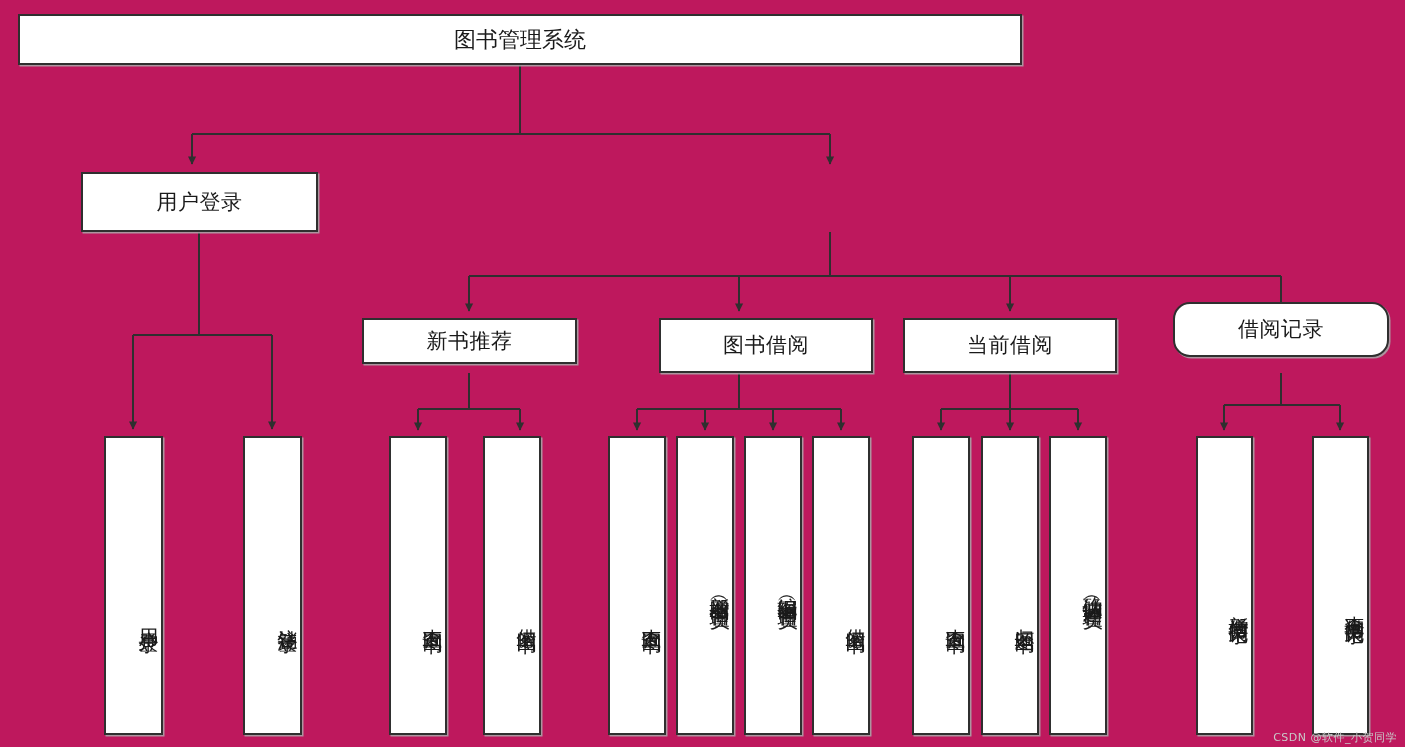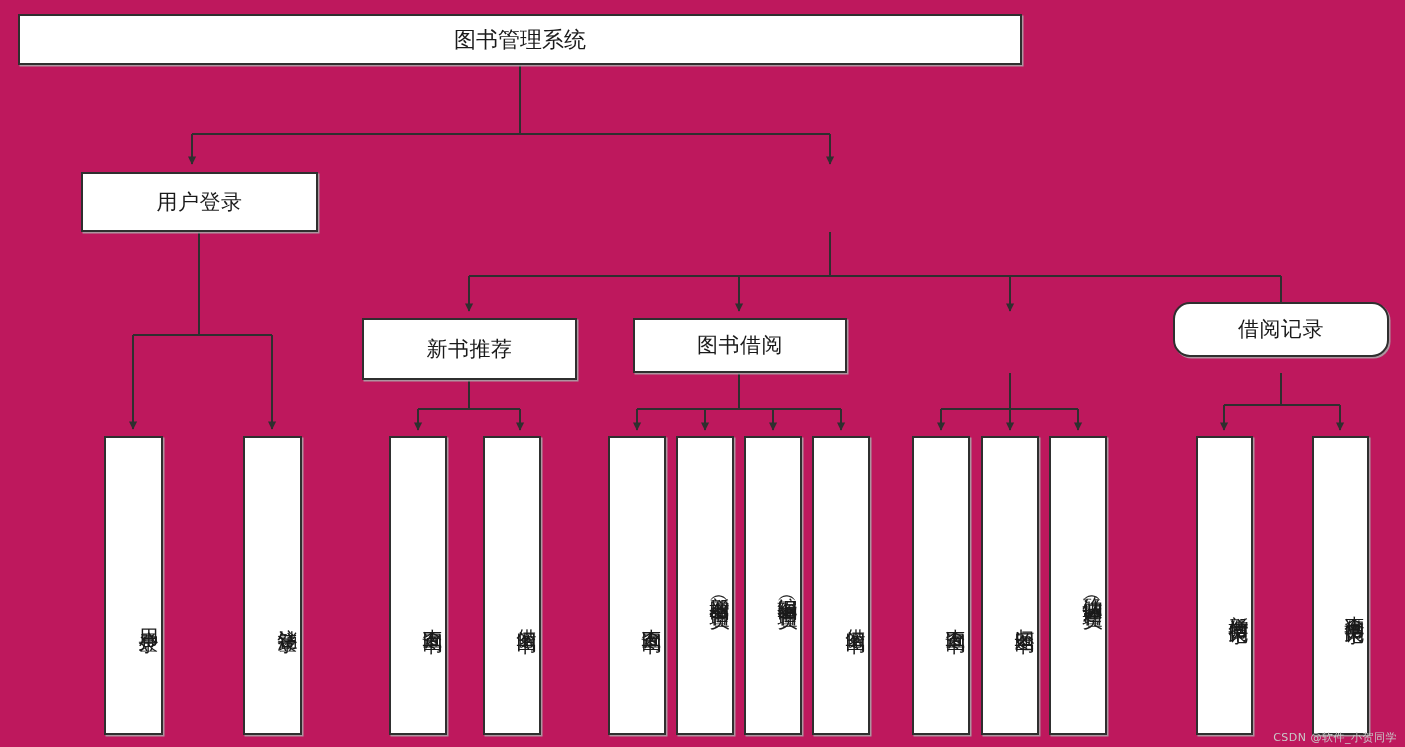--- a/index.html
+++ b/index.html
@@ -99,22 +99,23 @@
       <path d="M1224,405 L1340,405"></path>
       <path d="M1224,405 L1224,430" marker-end="url(#arrow)"></path>
       <path d="M1340,405 L1340,430" marker-end="url(#arrow)"></path>
     </g>
   </svg>
 
   <div class="node root" style="left:18px;top:14px;width:1004px;height:51px;">图书管理系统</div>
 
   <div class="node h" style="left:81px;top:172px;width:237px;height:60px;">用户登录</div>
 
-  <div class="node h" style="left:362px;top:318px;width:215px;height:62px;">新书推荐</div>
-  <div class="node h" style="left:633px;top:318px;width:214px;height:55px;">图书借阅</div>
+  <div class="node h" style="left:362px;top:318px;width:215px;height:46px;">新书推荐</div>
+  <div class="node h" style="left:659px;top:318px;width:214px;height:55px;">图书借阅</div>
+  <div class="node h" style="left:903px;top:318px;width:214px;height:55px;">当前借阅</div>
   <div class="node h" style="left:1173px;top:302px;width:216px;height:55px;border-radius:17px;">借阅记录</div>
 
   <div class="node v" style="left:104px;top:436px;width:59px;height:299px;padding-top:62px;">用户登录</div>
   <div class="node v" style="left:243px;top:436px;width:59px;height:299px;padding-top:62px;">注销登录</div>
 
   <div class="node v" style="left:389px;top:436px;width:58px;height:299px;padding-top:62px;">查询图书</div>
   <div class="node v" style="left:483px;top:436px;width:58px;height:299px;padding-top:62px;">借阅图书</div>
 
   <div class="node v" style="left:608px;top:436px;width:58px;height:299px;padding-top:62px;">查询图书</div>
   <div class="node v topalign" style="left:676px;top:436px;width:58px;height:299px;">新增图书（管理员）</div>

